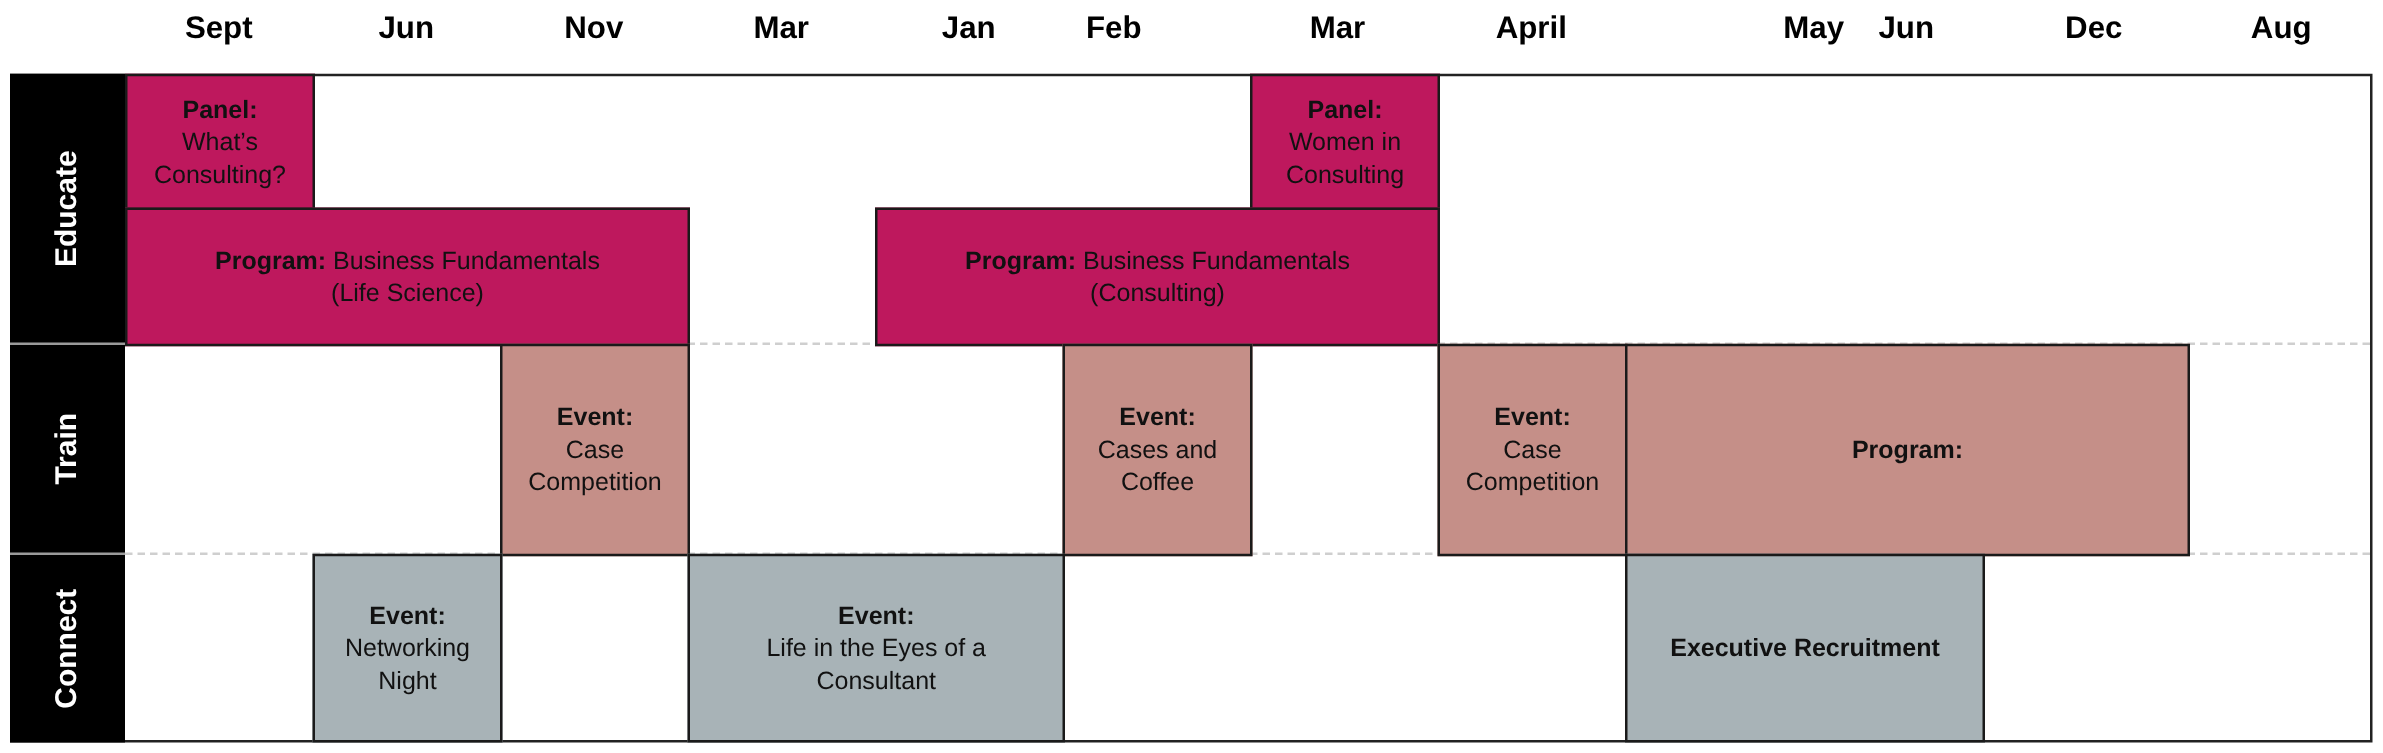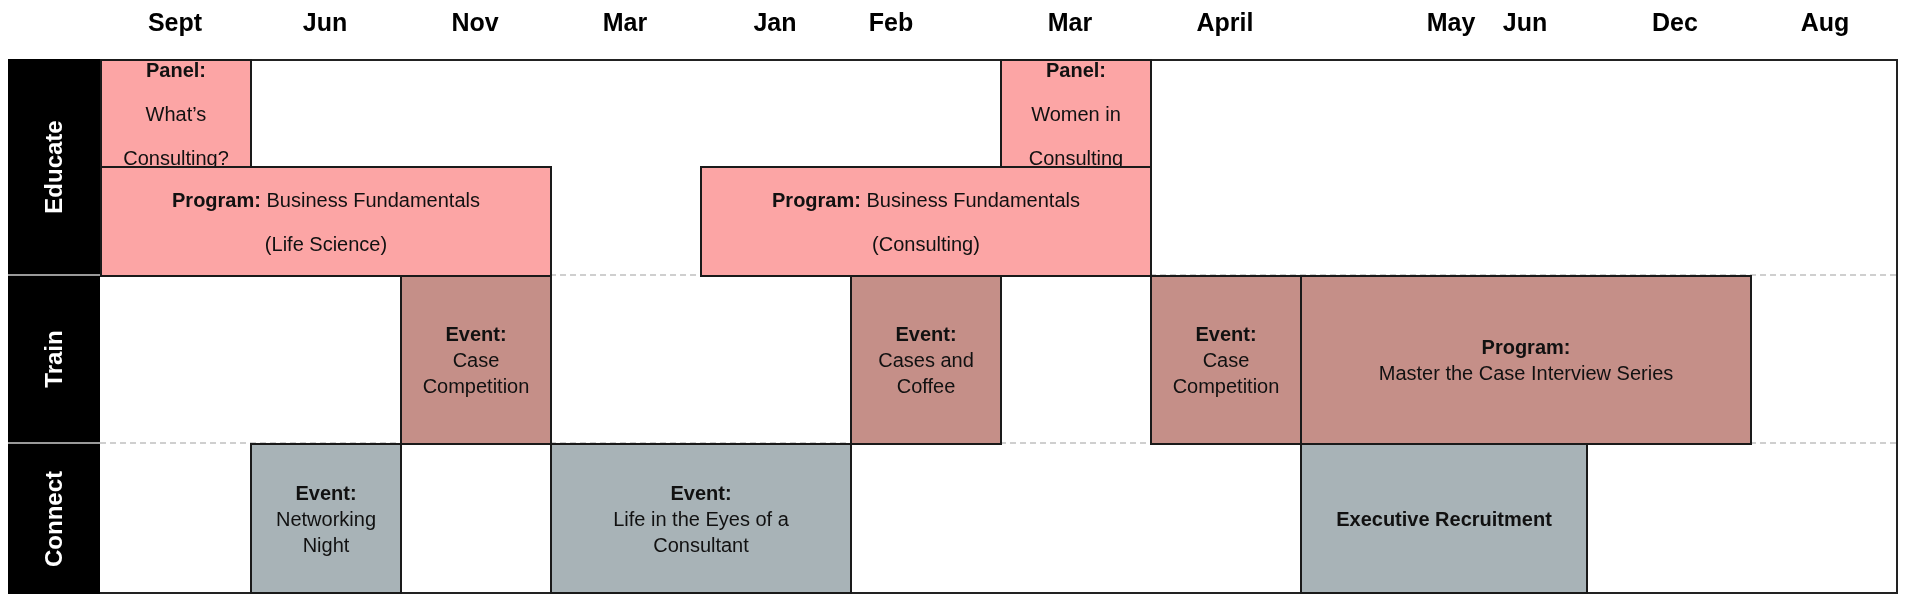--- a/index.html
+++ b/index.html
@@ -12,21 +12,21 @@
   .row-label { position:absolute; left:8px; width:92px; background:#000; }
   .row-label span { position:absolute; left:50%; top:50%;
            transform:translate(-50%,-50%) rotate(-90deg); color:#fff; font-weight:bold;
            font-size:24px; white-space:nowrap; }
   .label-sep { position:absolute; left:8px; width:92px; height:2px; background:#9a9a9a; }
   .dash { position:absolute; height:0; border-top:2px dashed #cfcfcf; }
   .box { position:absolute; box-sizing:border-box; border:2px solid #1a1a1a;
          display:flex; flex-direction:column; align-items:center; justify-content:center;
          text-align:center; font-size:20px; line-height:26px; color:#111; }
   .box b { font-weight:bold; }
-  .educate { background:#fca5a5;gap:18px; }
+  .educate { background:#be185d; }
   .train { background:#C58F88; }
   .connect { background:#A8B3B7; }
 </style>
 </head>
 <body>
 
 <div>
   <div class="month" style="left:100px">Sept</div>
   <div class="month" style="left:250px">Jun</div>
   <div class="month" style="left:400px">Nov</div>
@@ -87,21 +87,20 @@
   <span>Cases and</span>
   <span>Coffee</span>
 </div>
 <div class="box train" style="left:1150px;top:275px;width:152px;height:170px">
   <b>Event:</b>
   <span>Case</span>
   <span>Competition</span>
 </div>
 <div class="box train" style="left:1300px;top:275px;width:452px;height:170px">
   <b>Program:</b>
-  <span>Master the Case Interview Series</span>
 </div>
 
 <div class="box connect" style="left:250px;top:443px;width:152px;height:151px">
   <b>Event:</b>
   <span>Networking</span>
   <span>Night</span>
 </div>
 <div class="box connect" style="left:550px;top:443px;width:302px;height:151px">
   <b>Event:</b>
   <span>Life in the Eyes of a</span>

